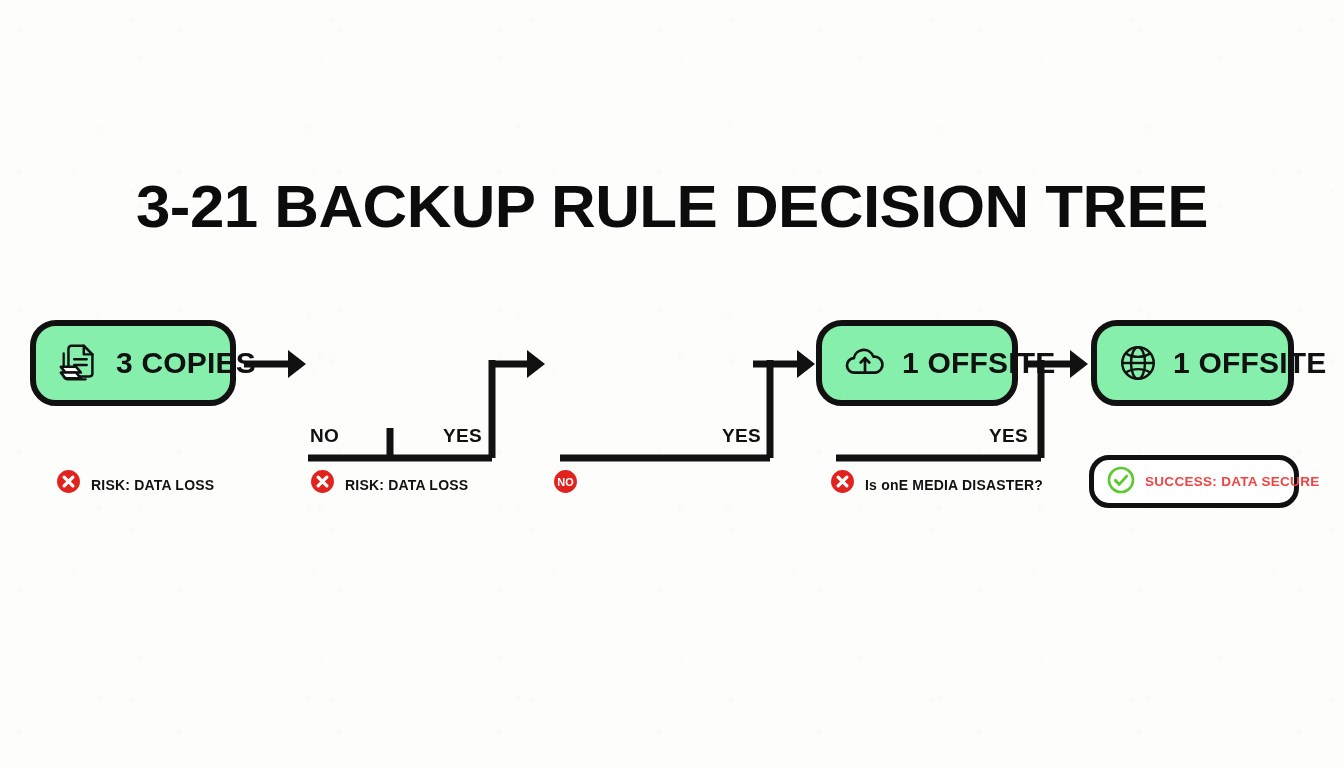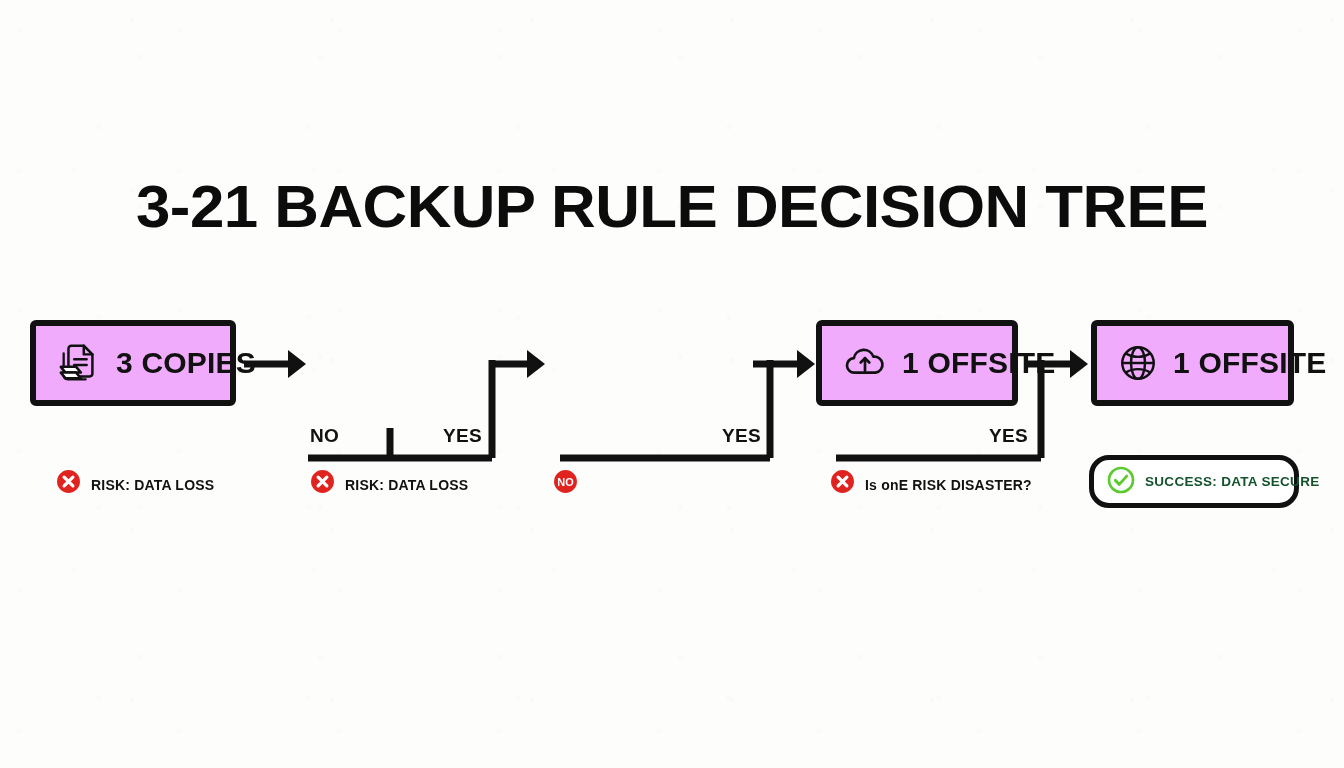--- a/index.html
+++ b/index.html
@@ -46,22 +46,22 @@
     font-family: "Liberation Sans", sans-serif;
     transform: scaleX(1.03);
     white-space: nowrap;
   }
 
   
   .node {
     position: absolute;
     box-sizing: border-box;
     border: 6px solid #111;
-    border-radius: 6px;
-    background: #f0abfc;
+    border-radius: 26px;
+    background: #86efac;
     display: flex;
     align-items: center;
     gap: 14px;
     padding: 0 20px;
   }
   .node .label {
     font-size: 30px;
     font-weight: 700;
     color: #111;
     white-space: nowrap;
@@ -155,21 +155,21 @@
     border-radius: 20px;
     background: #fff;
     display: flex;
     align-items: center;
     gap: 9px;
     padding: 0 12px;
   }
   #outcome-success .otext {
     font-size: 13.5px;
     font-weight: 700;
-    color: #14532d;
+    color: #ef4444;
     letter-spacing: 0.3px;
     white-space: nowrap;
     padding-top: 0;
   }
 </style>
 </head>
 <body>
 
 <div class="noise"></div>
 
@@ -287,21 +287,21 @@
     </span>
   </div>
 
   <div class="outcome" id="outcome-4">
     <span>
       <svg width="25" height="25" viewBox="0 0 24 24">
         <circle cx="12" cy="12" r="11" fill="#e0231f"></circle>
         <path d="M7.8 7.8l8.4 8.4M16.2 7.8l-8.4 8.4" stroke="#fff" stroke-width="3.1" stroke-linecap="round"></path>
       </svg>
     </span>
-    <span class="otext">Is onE RISK DISASTER?</span>
+    <span class="otext">Is onE MEDIA DISASTER?</span>
   </div>
 
   <div id="outcome-success">
     <span>
       <svg width="30" height="30" viewBox="0 0 24 24" fill="none">
         <circle cx="12" cy="12" r="9.6" stroke="#5cc92f" stroke-width="2.1"></circle>
         <path d="M7.5 12.3l3.1 3.2 6-6.6" stroke="#5cc92f" stroke-width="2.3" stroke-linecap="round" stroke-linejoin="round"></path>
       </svg>
     </span>
     <span class="otext">SUCCESS: DATA SECURE</span>

